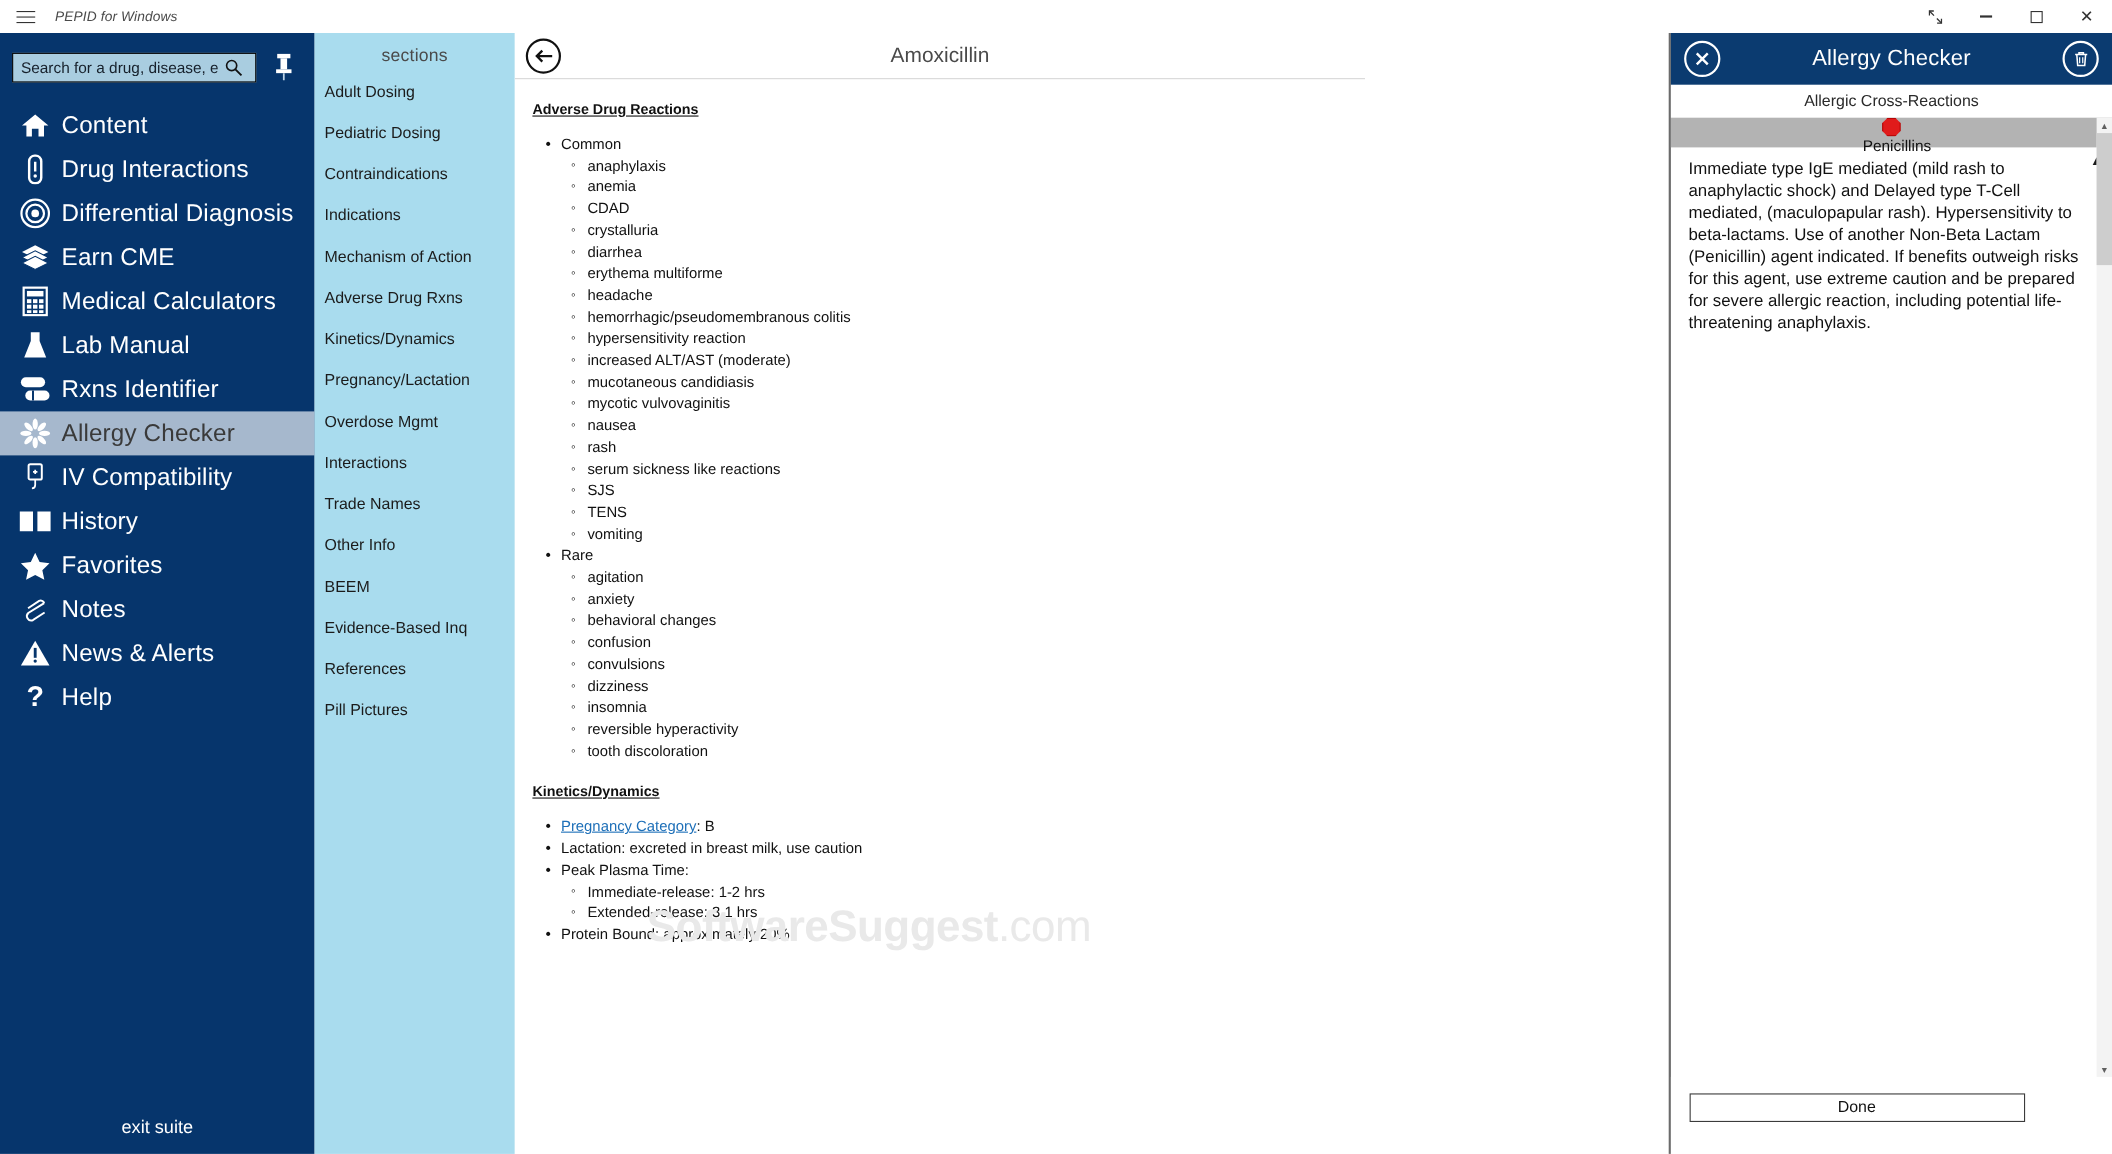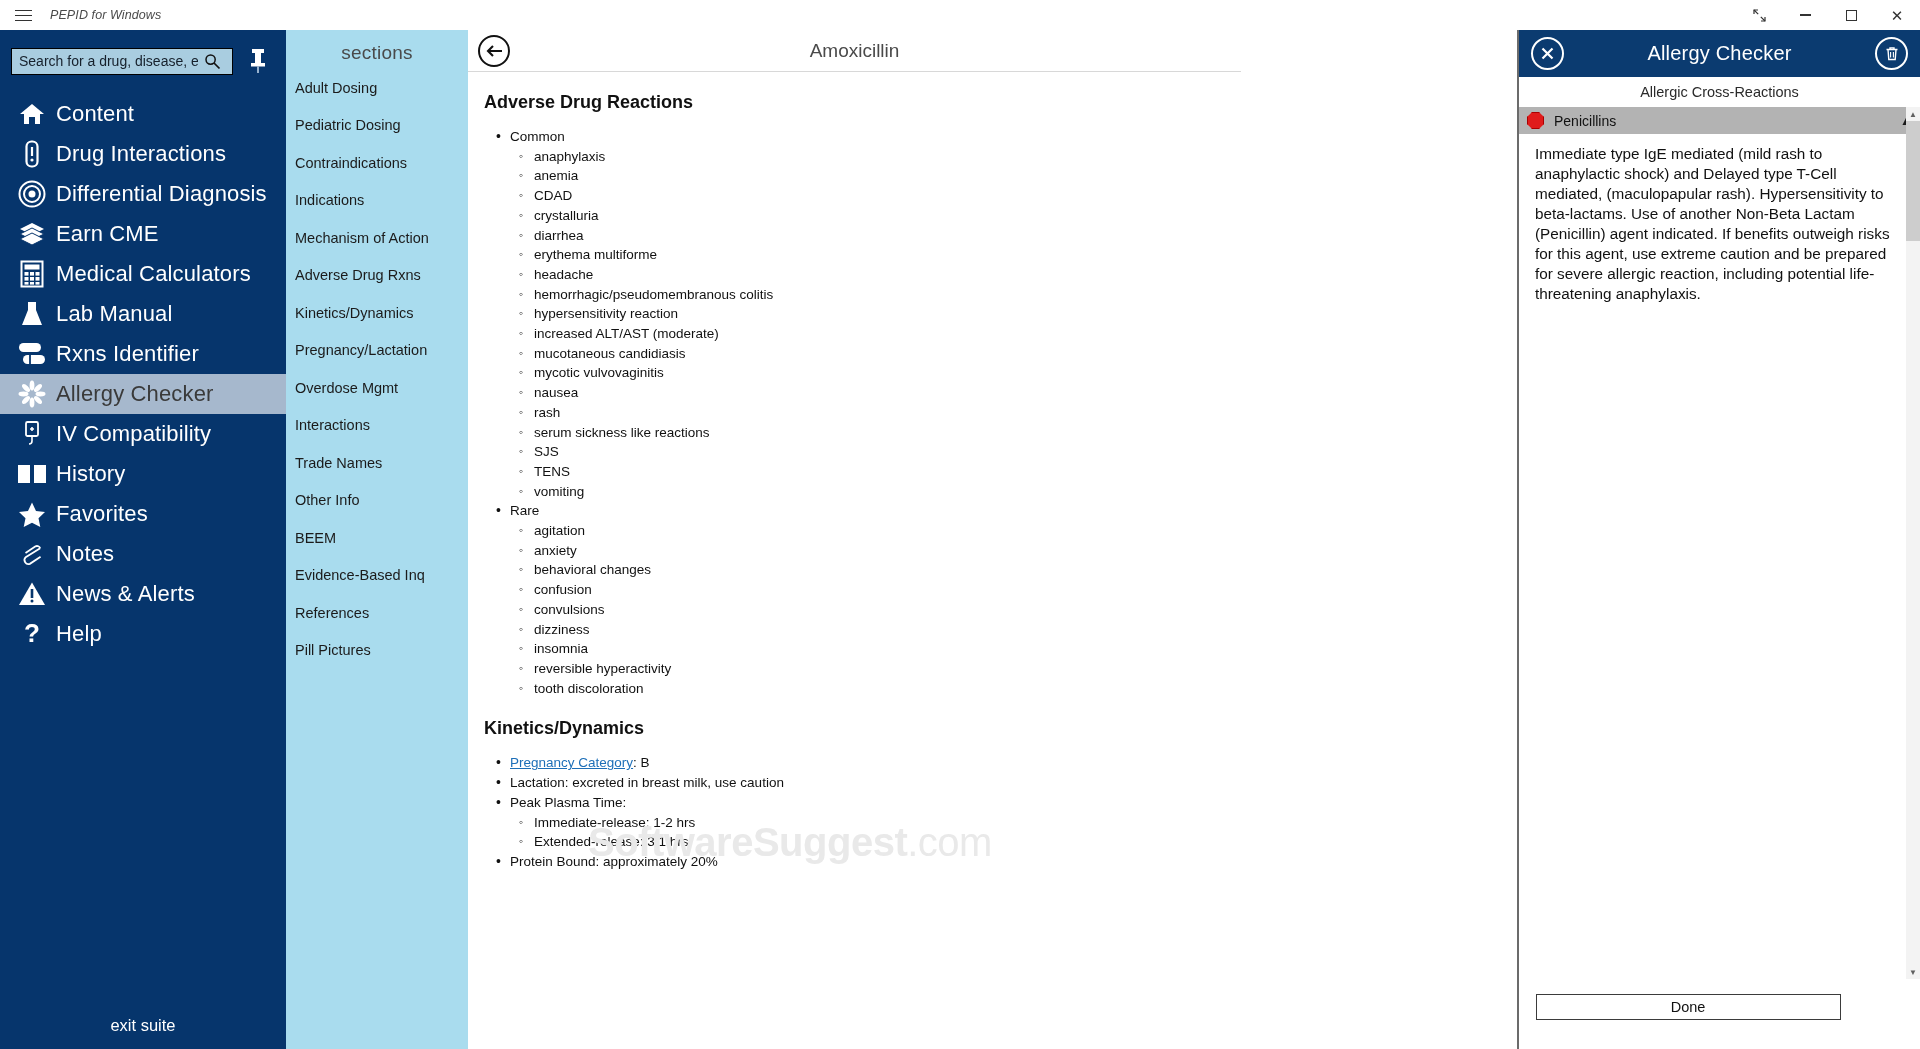--- a/index.html
+++ b/index.html
@@ -94,21 +94,21 @@
     display: flex; align-items: center; justify-content: center;
     color: #fff; font-size: 16.5px; cursor: pointer;
   }
 
   
   .sections {
     position: absolute; top: 30px; left: 286px; width: 182px; height: 1019px;
     background: #a9dcee;
   }
   .sections-title {
-    text-align: center; font-size: 19px; color: #4a4a4a;
+    text-align: center; font-size: 16px; color: #4a4a4a;
     padding-top: 12px; padding-bottom: 5px; letter-spacing: .2px;
   }
   .section-item {
     height: 37.5px; display: flex; align-items: center;
     padding-left: 9px; font-size: 14.5px; color: #1b1b1b;
     cursor: pointer; white-space: nowrap;
   }
 
   
   .main {
@@ -126,22 +126,22 @@
   }
   .main-title {
     position: absolute; left: 0; right: 0; text-align: center;
     font-size: 19px; color: #4a4a4a; pointer-events: none;
   }
   .content {
     padding: 18px 16px 0 16px; position: relative; height: 977px;
     overflow: hidden;
   }
   .sec-head {
-    font-size: 18px; font-weight: bold; color: #111;
-    margin-bottom: 14px; margin-top: 2px;
+    font-size: 13px; font-weight: bold; color: #111;
+    margin-bottom: 14px; margin-top: 2px; text-decoration: underline;
   }
   .sec-head.second { margin-top: 20px; }
   ul.lvl1 { list-style: none; margin: 0 0 0 8px; padding: 0; }
   ul.lvl1 > li {
     position: relative; padding-left: 18px; font-size: 13.5px;
     color: #111; line-height: 19.7px;
   }
   ul.lvl1 > li > .txt::before {
     content: "\2022"; position: absolute; left: 4px; font-size: 14px;
   }
@@ -185,21 +185,21 @@
   .ac-title {
     flex: 1; text-align: center; color: #fff; font-size: 20px;
     letter-spacing: .2px;
   }
   .ac-sub {
     height: 30px; display: flex; align-items: center; justify-content: center;
     font-size: 14.5px; color: #2a2a2a; background: #fff;
   }
   .ac-row {
     height: 27px; background: #b3b3b3; display: flex; align-items: center;
-    padding: 0 8px; cursor: pointer; position: relative;
+    padding: 0 8px; cursor: pointer; position: relative; flex-direction: column;
   }
   .stop-ico {
     width: 17px; height: 17px; background: #e01b1b;
     clip-path: polygon(30% 0,70% 0,100% 30%,100% 70%,70% 100%,30% 100%,0 70%,0 30%);
     flex: 0 0 17px; border: 1px solid #a00;
   }
   .ac-row-label { font-size: 14px; color: #111; margin-left: 10px; }
   .chev {
     margin-left: auto; font-size: 12px; color: #1a1a1a; line-height: 1;
   }

